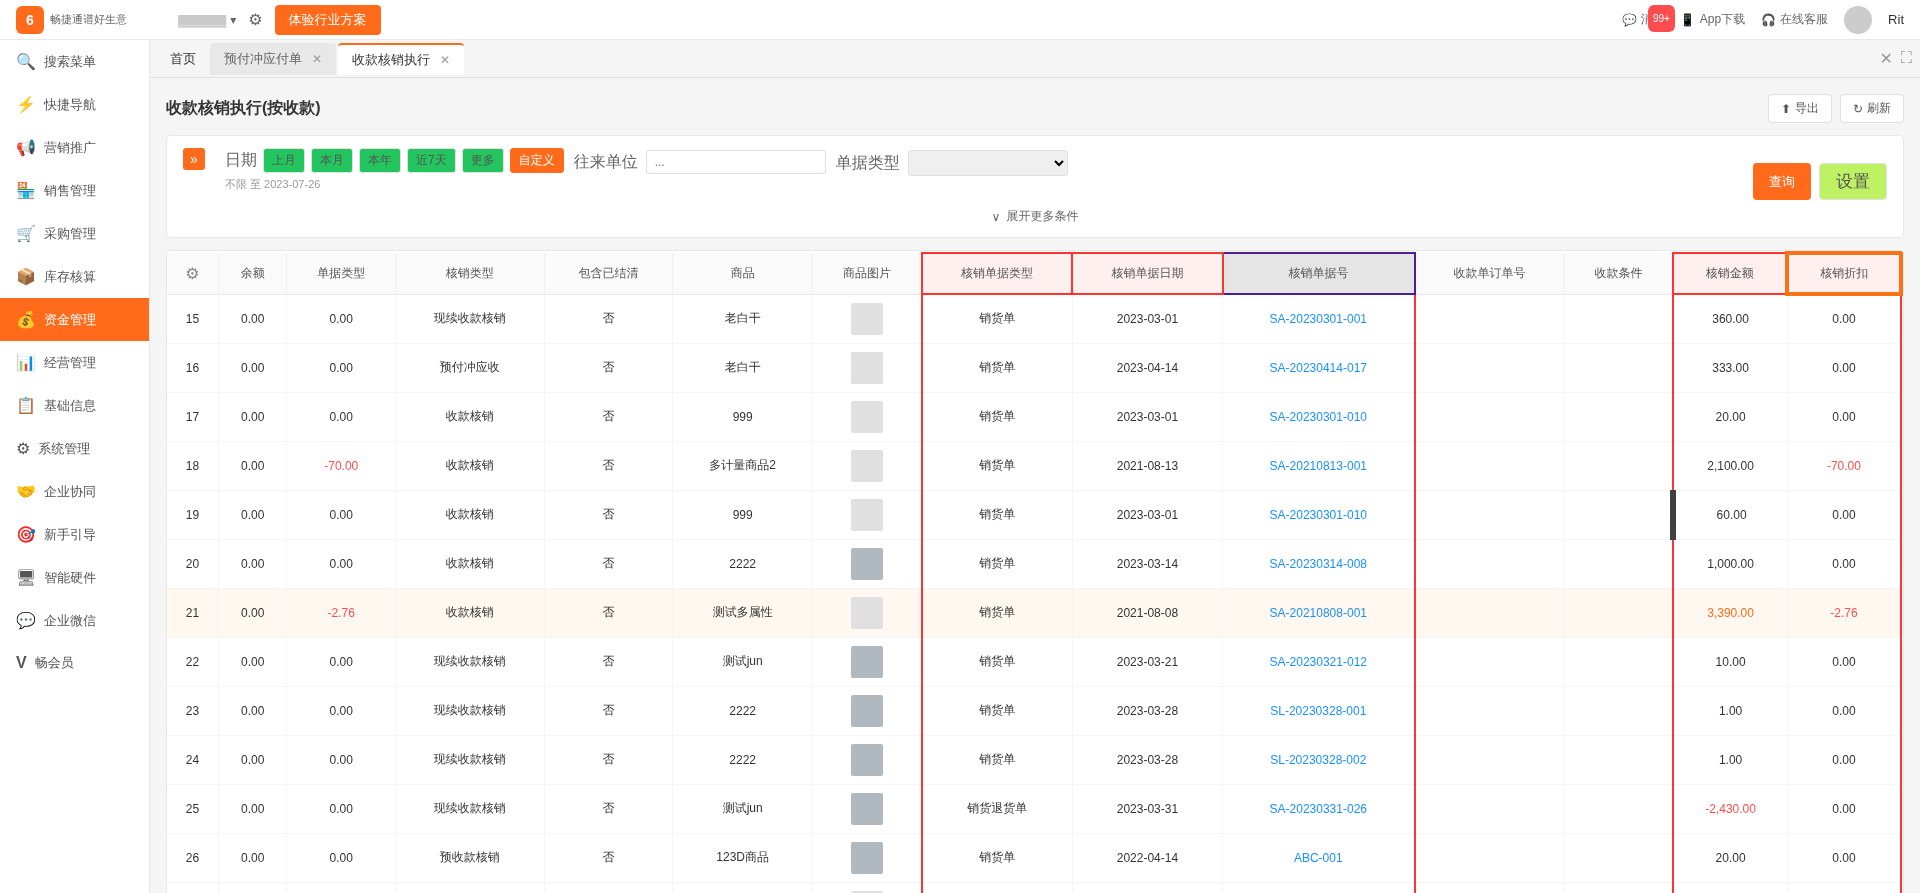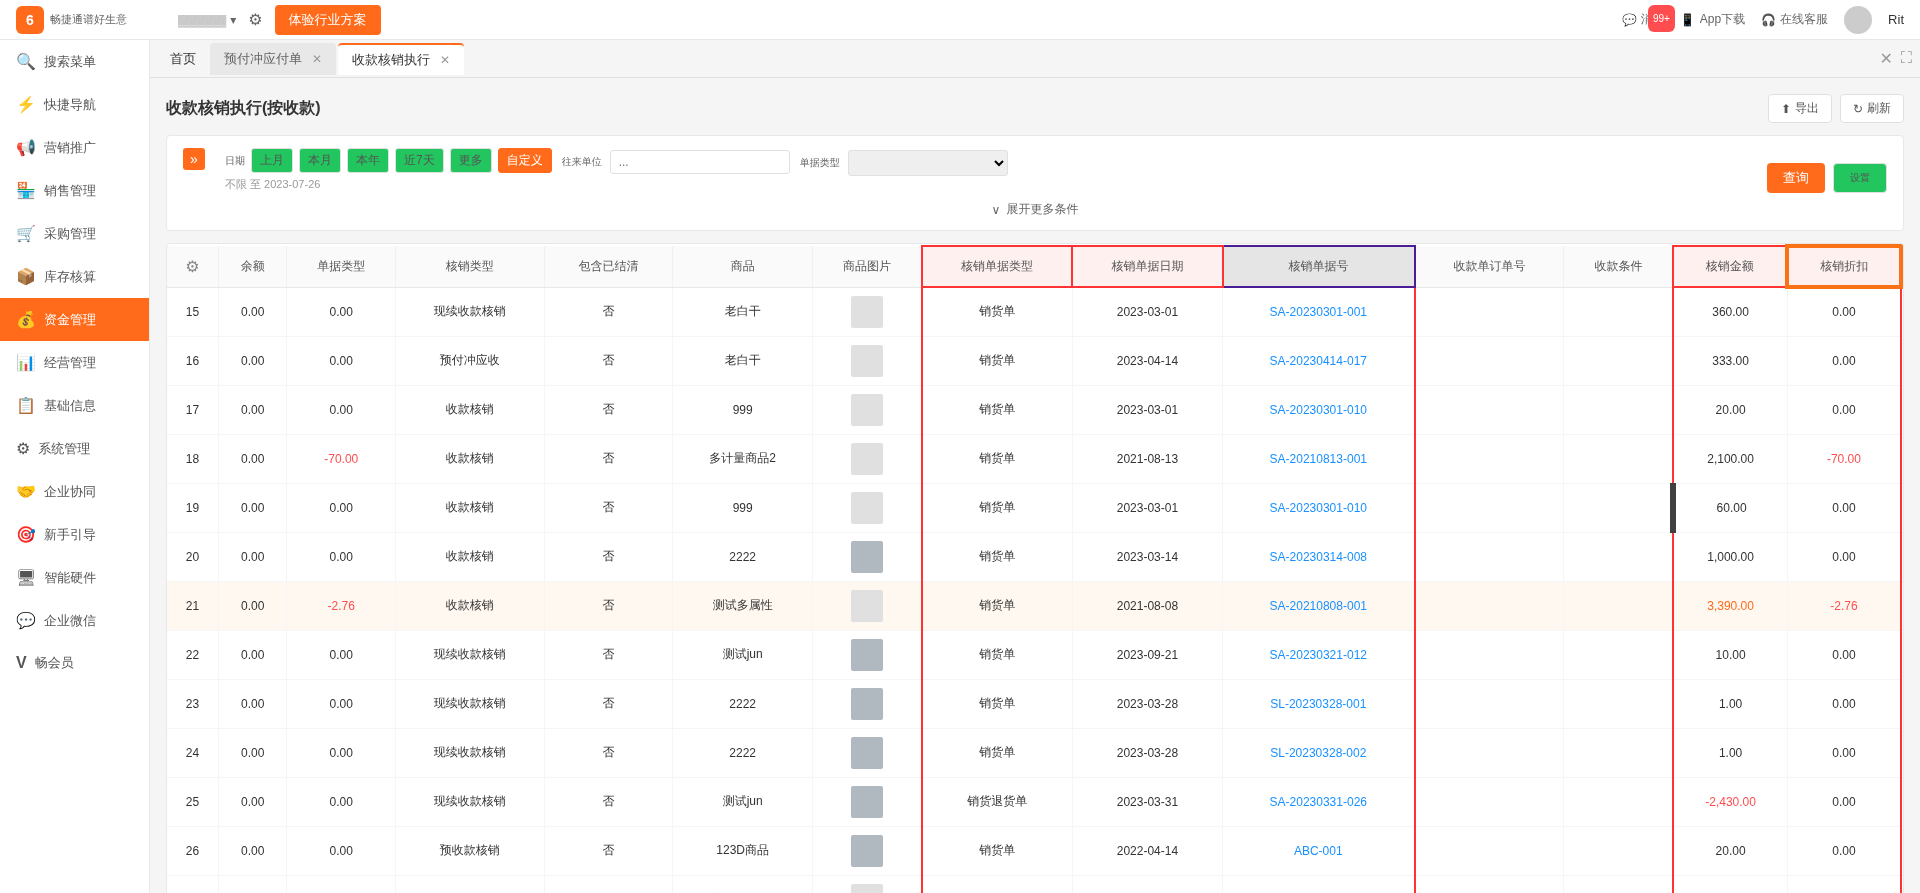--- a/index.html
+++ b/index.html
@@ -41,28 +41,28 @@
 
     
     .page-content { flex: 1; padding: 16px; overflow: auto; background: #f5f5f5; }
     .page-header { display: flex; align-items: center; justify-content: space-between; margin-bottom: 12px; }
     .page-title { font-size: 16px; font-weight: bold; color: #333; }
     .header-actions { display: flex; gap: 8px; }
     .btn-export, .btn-refresh { display: flex; align-items: center; gap: 4px; padding: 5px 12px; border: 1px solid #e0e0e0; border-radius: 4px; background: #fff; cursor: pointer; font-size: 12px; color: #555; }
 
     
     .filter-bar { background: #fff; padding: 12px 16px; border-radius: 4px; margin-bottom: 12px; border: 1px solid #e8e8e8; }
-    .filter-label { color: #666; font-size: 10px; white-space: nowrap; }
+    .filter-label { color: #666; font-size: 16px; white-space: nowrap; }
     .date-btn { padding: 3px 8px; border: 1px solid #e0e0e0; border-radius: 3px; cursor: pointer; font-size: 12px; color: #555; background: #22c55e; }
     .date-btn.custom { background: #ff6b1a; color: #fff; border-color: #ff6b1a; }
     .date-range-text { font-size: 11px; color: #999; }
     .filter-input { border: 1px solid #e0e0e0; border-radius: 3px; padding: 4px 8px; font-size: 12px; width: 180px; }
     .filter-select { border: 1px solid #e0e0e0; border-radius: 3px; padding: 4px 8px; font-size: 12px; width: 160px; }
     .btn-query { background: #ff6b1a; color: #fff; border: none; padding: 6px 16px; border-radius: 4px; cursor: pointer; font-size: 13px; }
-    .btn-setting { background: #22c55e; color: #555; border: 1px solid #e0e0e0; padding: 6px 16px; border-radius: 4px; cursor: pointer; font-size: 10px; }
+    .btn-setting { background: #bef264; color: #555; border: 1px solid #e0e0e0; padding: 6px 16px; border-radius: 4px; cursor: pointer; font-size: 17px; }
     .expand-bar { display: flex; justify-content: center; align-items: center; gap: 6px; color: #666; font-size: 12px; cursor: pointer; margin-top: 8px; }
 
     
     .table-container { background: #fff; border-radius: 4px; border: 1px solid #e8e8e8; overflow: auto; }
     table { width: 100%; border-collapse: collapse; font-size: 12px; }
     thead tr { background: #fafafa; }
     th { padding: 10px 8px; text-align: center; border-bottom: 1px solid #e8e8e8; border-right: 1px solid #f0f0f0; color: #555; font-weight: normal; white-space: nowrap; }
     td { padding: 8px 8px; text-align: center; border-bottom: 1px solid #f5f5f5; border-right: 1px solid #f5f5f5; white-space: nowrap; }
     tr.highlighted td { background: #fff8f0; }
     .red-text { color: #ff4d4f; }
@@ -391,21 +391,21 @@
   </tr>
               <tr>
     <td>22</td>
     <td>0.00</td>
     <td>0.00</td>
     <td>现续收款核销</td>
     <td>否</td>
     <td>测试jun</td>
     <td><span class="img-placeholder has-img"></span></td>
     <td style="border-left:2px solid #ff3333;border-right:1px solid #f5f5f5;">销货单</td>
-    <td>2023-09-21</td>
+    <td>2023-03-21</td>
     <td class="link-text" style="border-right:2px solid #ff3333;">SA-20230321-012</td>
     <td></td>
     <td></td>
     <td style="border-left:2px solid #ff3333;" class="">10.00</td>
     <td style="border-right:2px solid #ff3333;" class="">0.00</td>
   </tr>
               <tr>
     <td>23</td>
     <td>0.00</td>
     <td>0.00</td>

